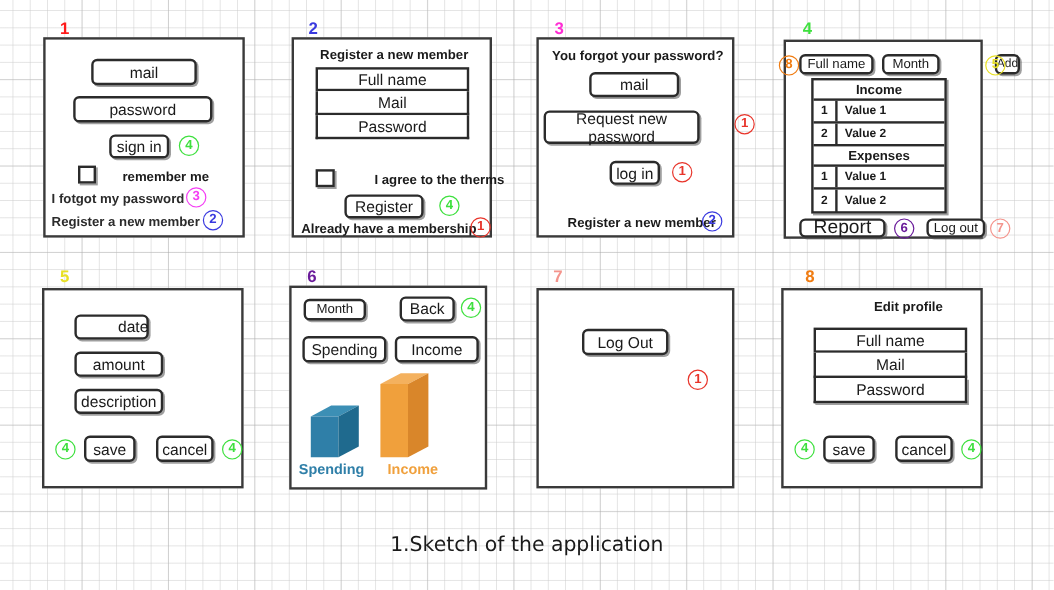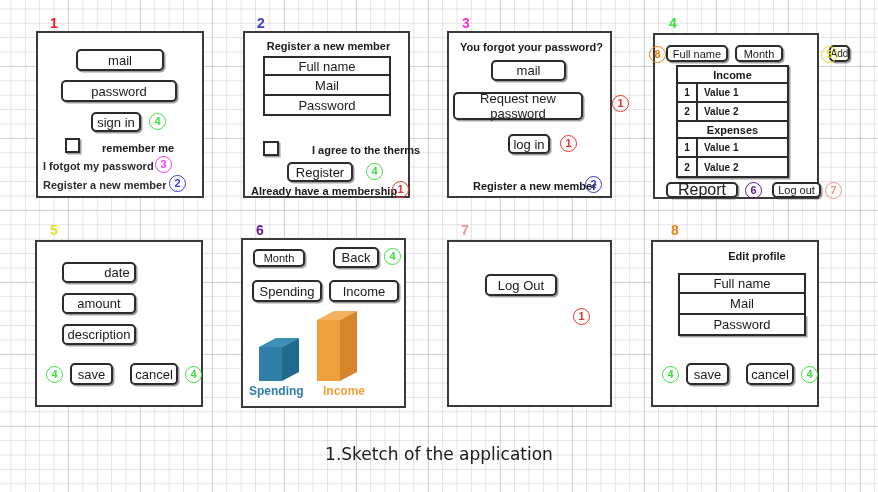--- a/index.html
+++ b/index.html
@@ -229,21 +229,21 @@
     </div>
 
     <div class="btn" style="position:absolute;left:11px;top:147px;width:72px;height:16px;font-size:16px;">Report</div>
     <div class="mark" style="left:90px;top:147px;color:#6a1b9a;">6</div>
     <div class="btn" style="position:absolute;left:117px;top:147px;width:49px;height:16px;font-size:11px;">Log out</div>
     <div class="mark" style="left:170px;top:147px;color:#f4948c;">7</div>
   </div>
 
   <div class="scr-num" style="left:50px;top:223px;color:#e8e024;">5</div>
   <div class="screen" style="left:35px;top:240px;width:168px;height:167px;">
-    <div class="fld" style="position:absolute;left:25px;top:20px;width:74px;height:21px;padding-left:36px;">date</div>
+    <div class="fld" style="position:absolute;left:25px;top:20px;width:62px;height:21px;padding-left:36px;">date</div>
     <div class="fld" style="position:absolute;left:25px;top:51px;width:74px;height:21px;">amount</div>
     <div class="fld" style="position:absolute;left:25px;top:82px;width:74px;height:21px;">description</div>
     <div class="mark" style="left:9px;top:124px;color:#3ee03e;">4</div>
     <div class="btn" style="position:absolute;left:33px;top:121px;width:43px;height:22px;font-size:13px;">save</div>
     <div class="btn" style="position:absolute;left:93px;top:121px;width:48px;height:22px;font-size:13px;">cancel</div>
     <div class="mark" style="left:148px;top:124px;color:#3ee03e;">4</div>
   </div>
 
   <div class="scr-num" style="left:256px;top:223px;color:#6a1b9a;">6</div>
   <div class="screen" style="left:241px;top:238px;width:165px;height:170px;">

